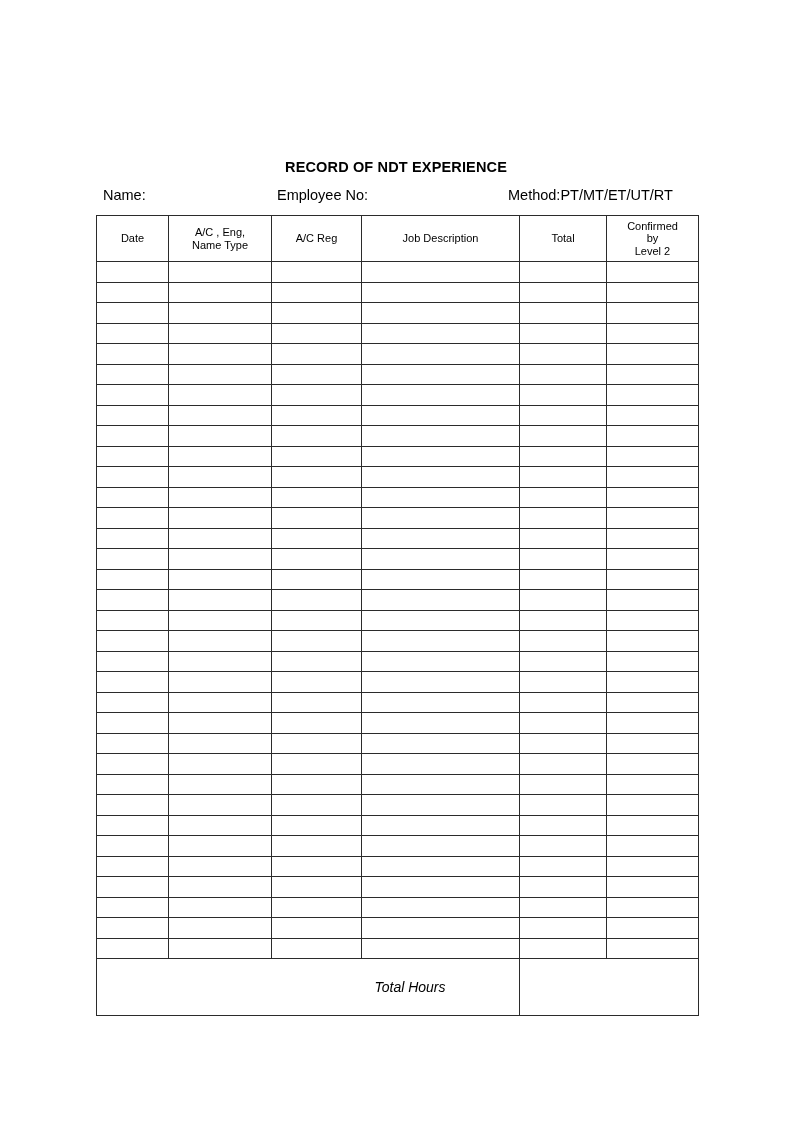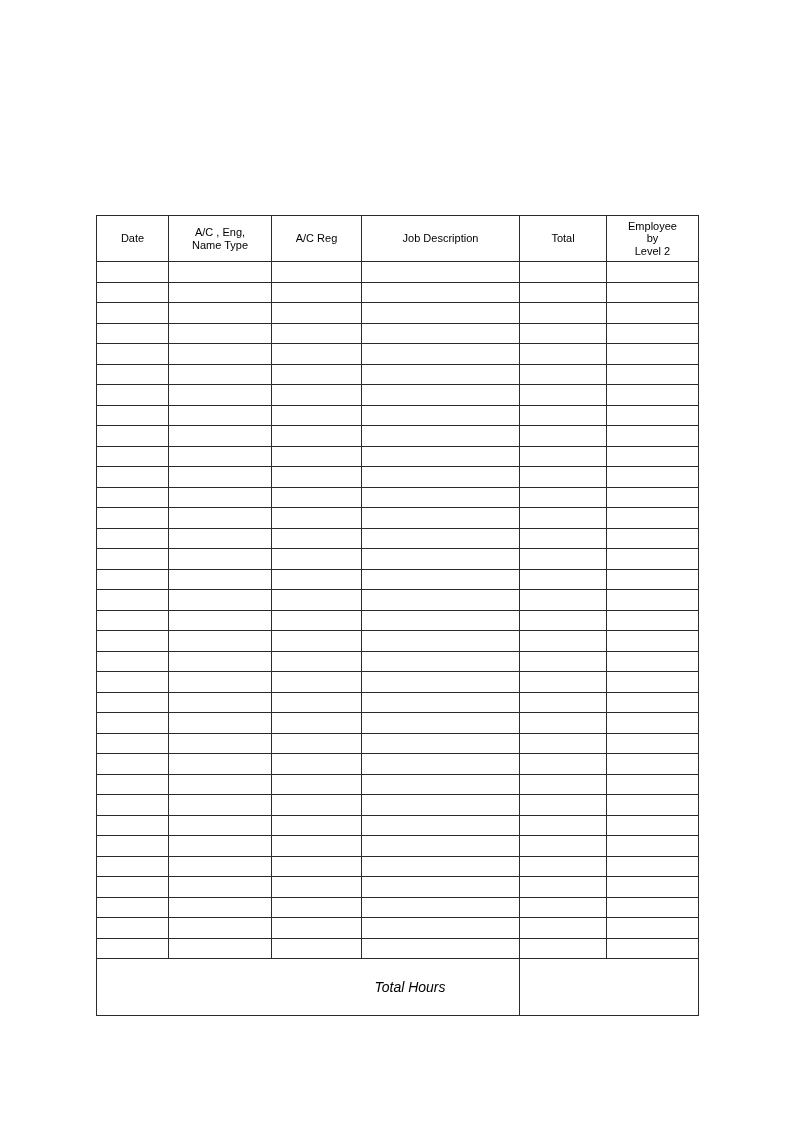--- a/index.html
+++ b/index.html
@@ -110,21 +110,29 @@
     display: block;
     
     padding-left: 204px;
   }
 </style>
 </head>
 <body>
 
 <div class="page">
 
-
+  <div class="doc-title">
+    <span>RECORD OF NDT EXPERIENCE</span>
+  </div>
+
+  <div class="info-row">
+    <span class="info-name">Name:</span>
+    <span class="info-employee">Employee No:</span>
+    <span class="info-method">Method:PT/MT/ET/UT/RT</span>
+  </div>
 
   <table class="record-table">
     <colgroup>
       <col class="c-date">
       <col class="c-type">
       <col class="c-reg">
       <col class="c-job">
       <col class="c-hours">
       <col class="c-conf">
     </colgroup>
@@ -140,21 +148,21 @@
         <th>
           <span class="hl">A/C Reg</span>
         </th>
         <th>
           <span class="hl">Job Description</span>
         </th>
         <th>
           <span class="hl">Total</span>
         </th>
         <th>
-          <span class="hl">Employee</span>
+          <span class="hl">Confirmed</span>
           <span class="hl">by</span>
           <span class="hl">Level 2</span>
         </th>
       </tr>
     </thead>
     <tbody id="table-body">
         <tr class="data-row">
           <td></td>
           <td></td>
           <td></td>

